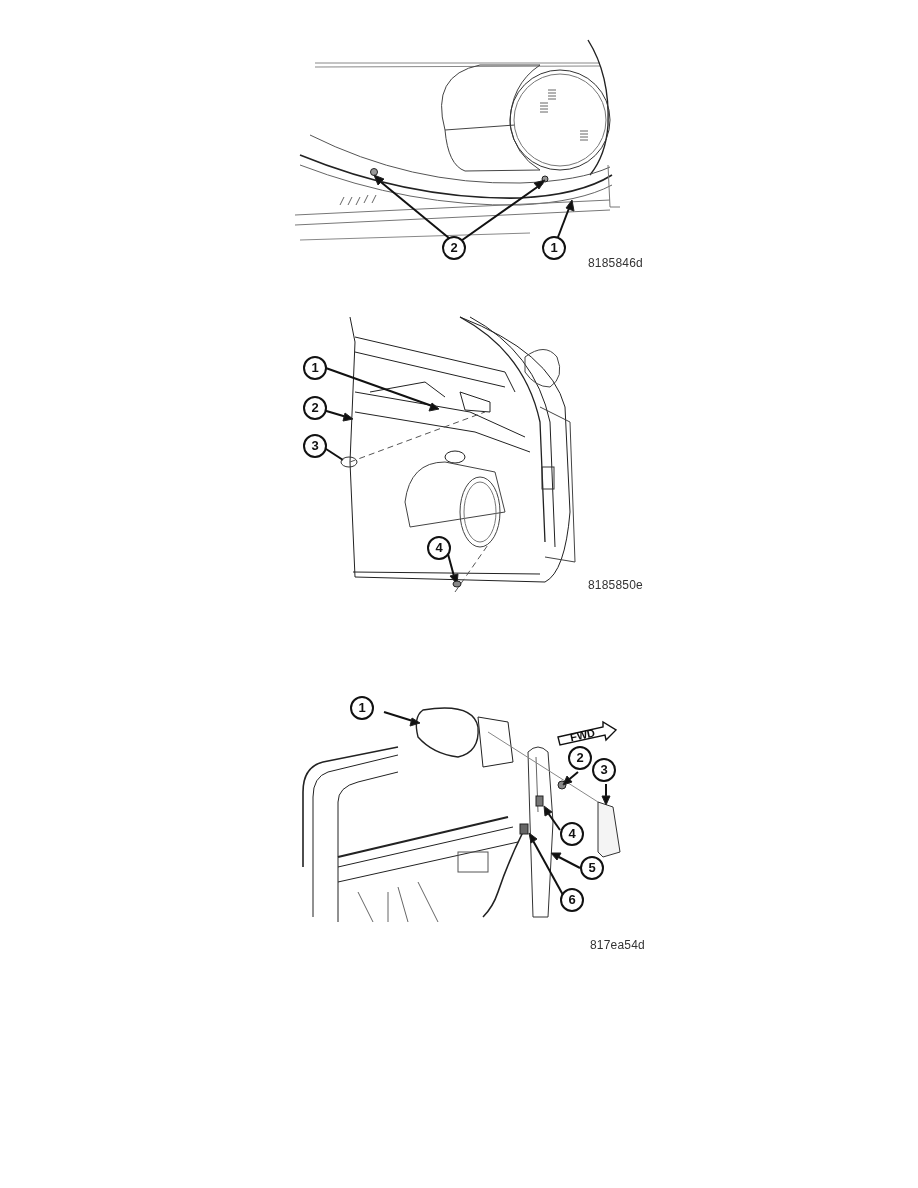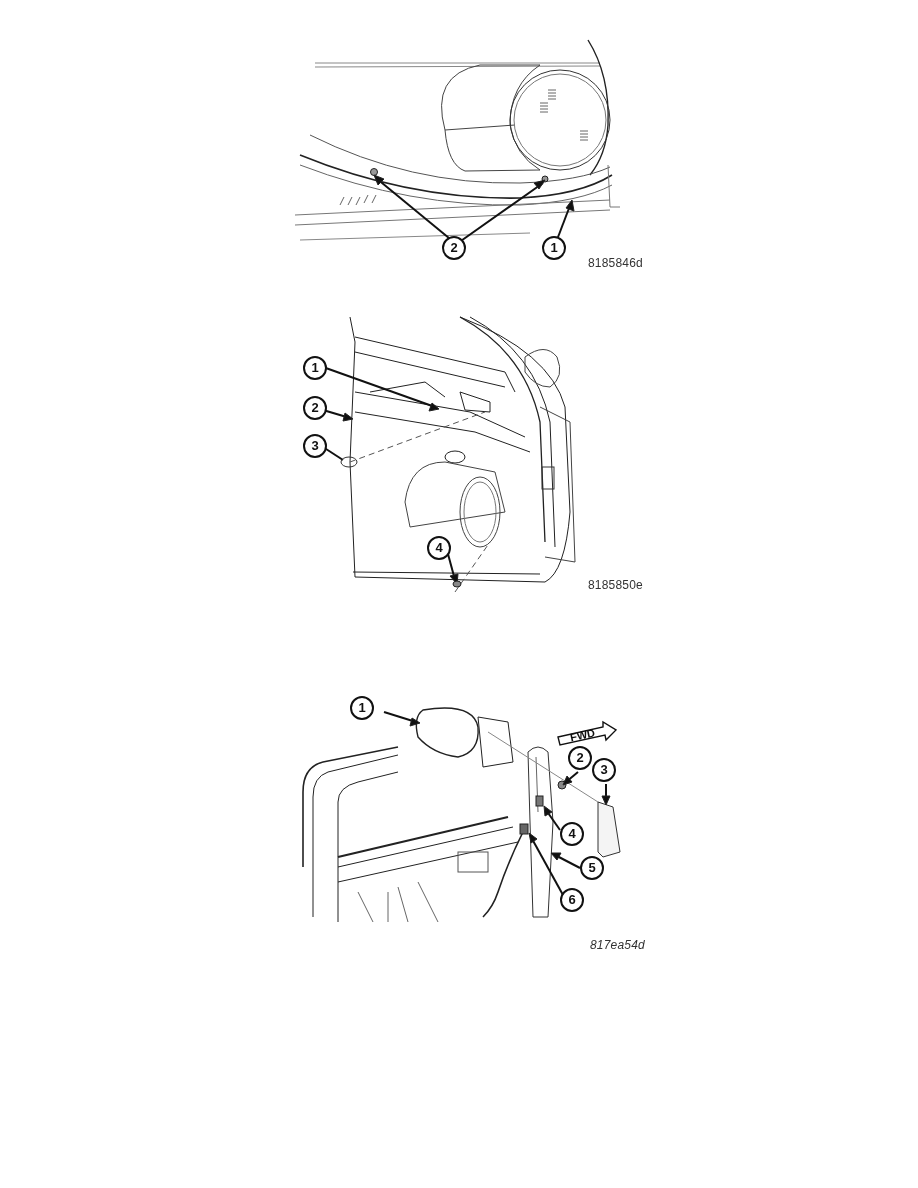--- a/index.html
+++ b/index.html
@@ -143,13 +143,13 @@
     </g>
   </svg>
   <div class="callout" style="left:52px;top:4px;">1</div>
   <div class="callout" style="left:270px;top:54px;">2</div>
   <div class="callout" style="left:294px;top:66px;">3</div>
   <div class="callout" style="left:262px;top:130px;">4</div>
   <div class="callout" style="left:282px;top:164px;">5</div>
   <div class="callout" style="left:262px;top:196px;">6</div>
   <div class="fwd" style="left:272px;top:37px;transform:rotate(-12deg);">FWD</div>
 </div>
-<div class="figid" style="left:590px;top:938px;font-style:italic;">817ea54d</div>
+<div class="figid" style="left:590px;top:938px;">817ea54d</div>
 
 </body></html>

